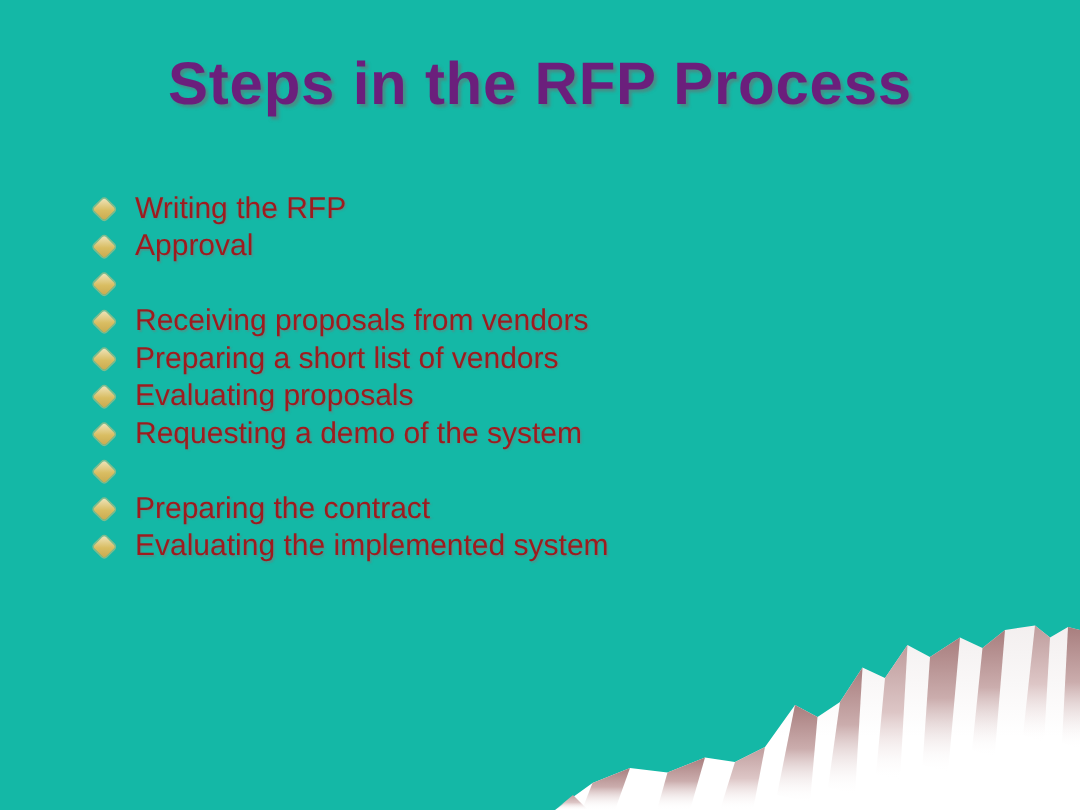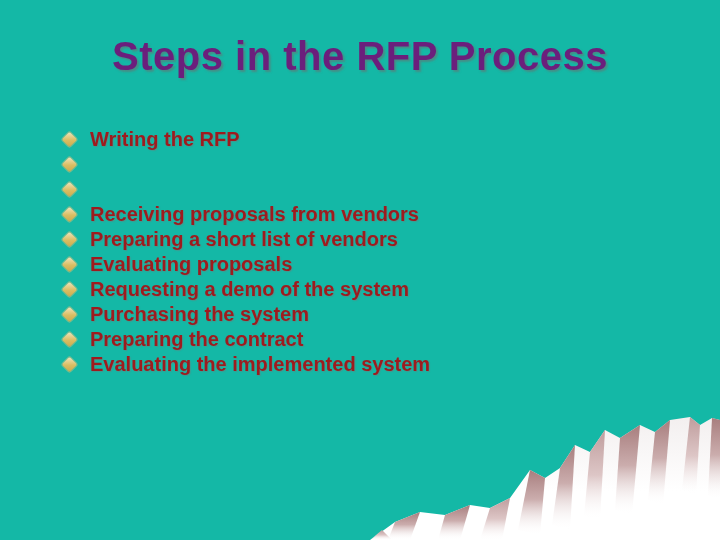--- a/index.html
+++ b/index.html
@@ -49,21 +49,21 @@
     transform: rotate(45deg);
     border-radius: 2px;
     background: linear-gradient(135deg,
       var(--bullet-highlight-color, #F0E6C0) 0%,
       var(--bullet-fill-color, #D9BD62) 55%,
       #c8a94e 100%);
     box-shadow: 0 0 0 1px rgba(214,190,120,0.55);
   }
   .bullet-text {
     font-size: 20px;
-    font-weight: bold;
+    font-weight: normal;
     color: var(--body-text-color, #9E1B1E);
     text-shadow: 1px 1px 1px rgba(120,120,120,0.45);
     white-space: nowrap;
   }
   .mountain {
     position: absolute;
     right: 0;
     bottom: 0;
     width: 360px;
     height: 160px;
@@ -77,20 +77,21 @@
 
   <h1 class="title">Steps in the RFP Process</h1>
 
   <ul class="bullets">
     <li class="bullet-item">
       <span class="diamond"></span>
       <span class="bullet-text">Writing the RFP</span>
     </li>
     <li class="bullet-item">
       <span class="diamond"></span>
+      <span class="bullet-text">Approval</span>
     </li>
     <li class="bullet-item">
       <span class="diamond"></span>
     </li>
     <li class="bullet-item">
       <span class="diamond"></span>
       <span class="bullet-text">Receiving proposals from vendors</span>
     </li>
     <li class="bullet-item">
       <span class="diamond"></span>
@@ -99,21 +100,20 @@
     <li class="bullet-item">
       <span class="diamond"></span>
       <span class="bullet-text">Evaluating proposals</span>
     </li>
     <li class="bullet-item">
       <span class="diamond"></span>
       <span class="bullet-text">Requesting a demo of the system</span>
     </li>
     <li class="bullet-item">
       <span class="diamond"></span>
-      <span class="bullet-text">Purchasing the system</span>
     </li>
     <li class="bullet-item">
       <span class="diamond"></span>
       <span class="bullet-text">Preparing the contract</span>
     </li>
     <li class="bullet-item">
       <span class="diamond"></span>
       <span class="bullet-text">Evaluating the implemented system</span>
     </li>
   </ul>

